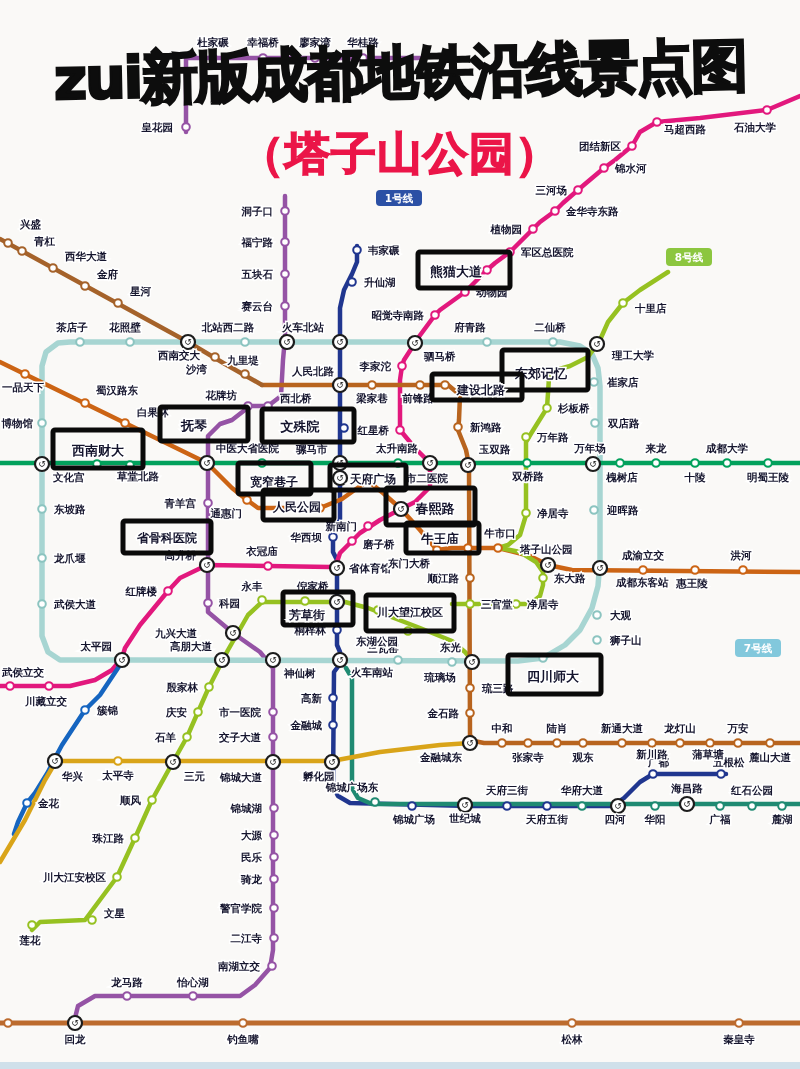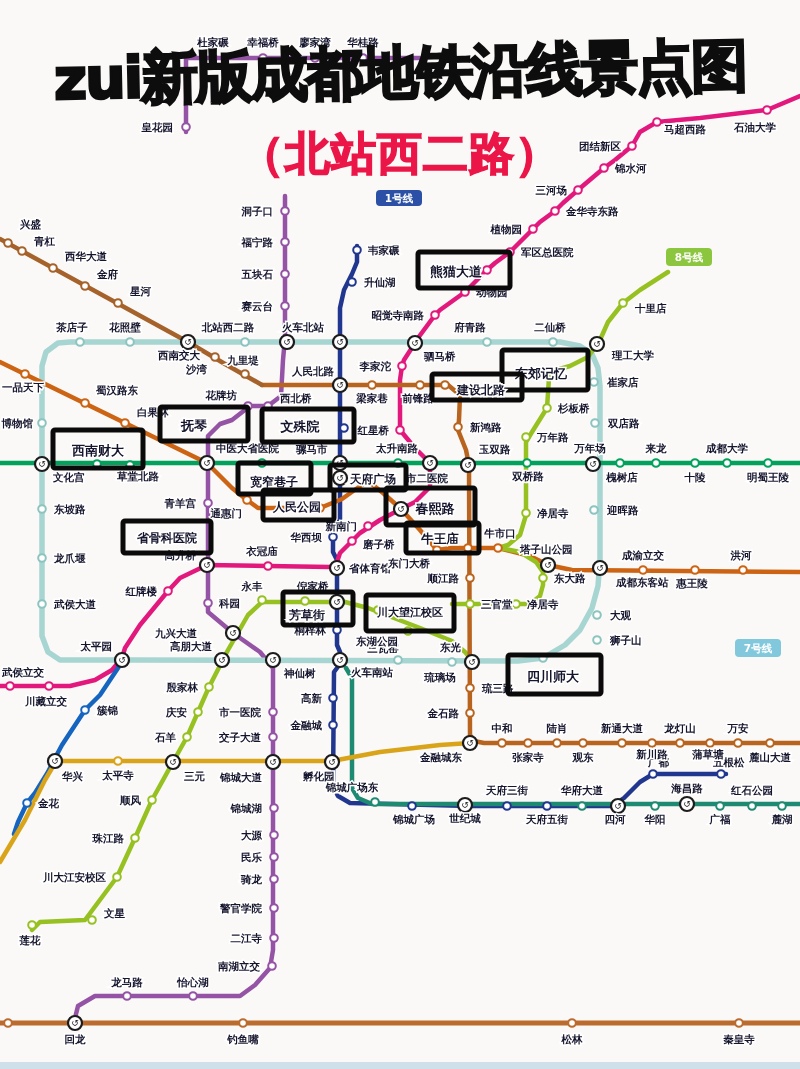--- a/index.html
+++ b/index.html
@@ -463,15 +463,15 @@
       <g>
         <rect x="376" y="190" width="46" height="16" rx="4" fill="#2b50a5"></rect>
         <text x="399" y="202" text-anchor="middle" font-size="10.5" font-weight="700" fill="#ffffff">1号线</text>
         <rect x="666" y="248" width="46" height="18" rx="4" fill="#8cc63f"></rect>
         <text x="689" y="261" text-anchor="middle" font-size="10.5" font-weight="700" fill="#ffffff">8号线</text>
         <rect x="735" y="639" width="46" height="18" rx="4" fill="#82c8dc"></rect>
         <text x="758" y="652" text-anchor="middle" font-size="10.5" font-weight="700" fill="#ffffff">7号线</text>
       </g>
     </svg>
   <div class="title">zui新版成都地铁沿线景点图</div>
-  <div class="subtitle">（北站西二路）</div>
+  <div class="subtitle">（塔子山公园）</div>
   <div class="bottom-strip" style="background: rgb(207, 224, 234);"></div>
 </div>
 
 </body></html>

